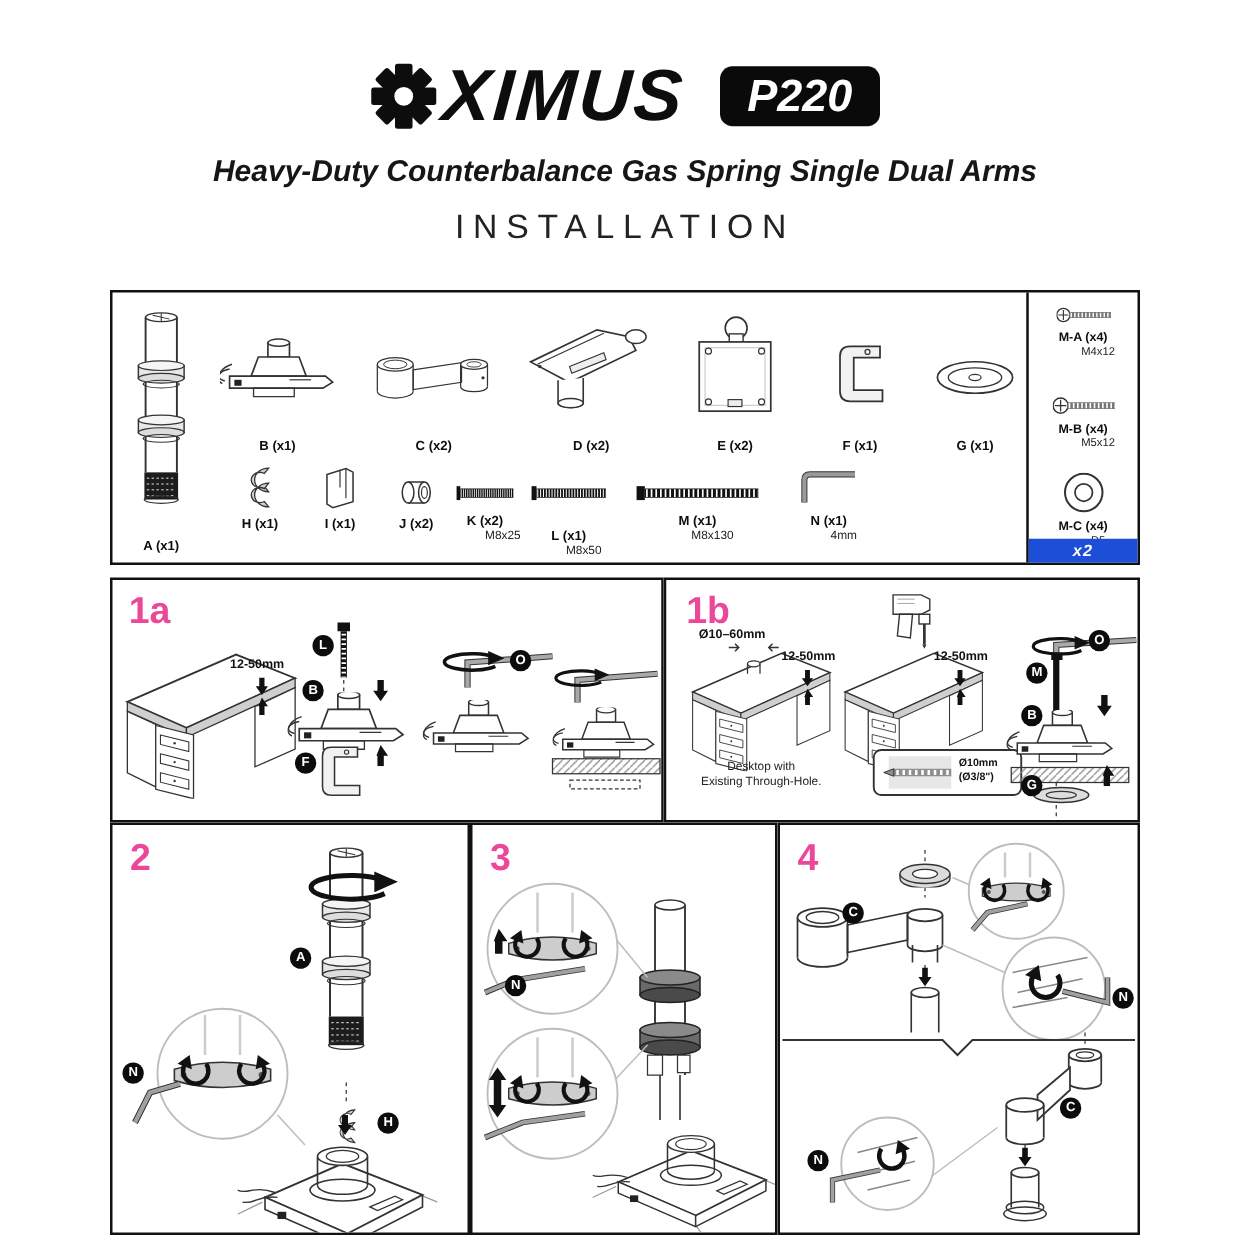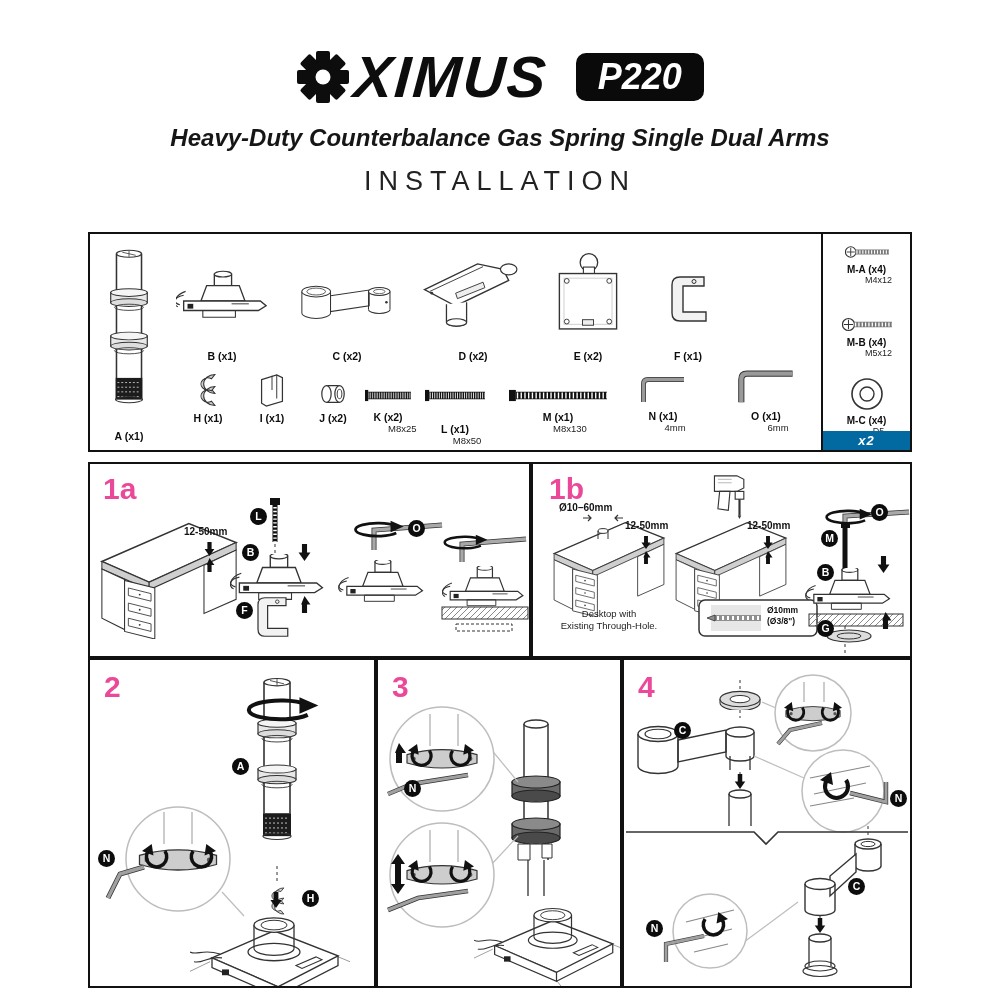--- a/index.html
+++ b/index.html
@@ -19,21 +19,21 @@
          font-size:10.5px;font-weight:700;line-height:17px;text-align:center;z-index:5;}
   .meas{position:absolute;font-size:10px;font-weight:700;color:#111;white-space:nowrap;z-index:4;}
   .cap{position:absolute;font-size:9.5px;color:#222;text-align:center;white-space:nowrap;z-index:4;}
   .fillsvg{position:absolute;left:0;top:0;width:100%;height:100%;}
   
   .part{position:absolute;text-align:center;}
   .plabel{font-size:10.5px;font-weight:700;color:#0d0d0d;white-space:nowrap;}
   .pspec{font-size:9.5px;color:#222;white-space:nowrap;padding-left:24px;}
   .sidebar{position:absolute;right:0;top:0;bottom:0;width:89px;border-left:2px solid #111;box-sizing:border-box;}
   .hw{position:absolute;left:0;width:87px;text-align:center;}
-  .x2bar{position:absolute;left:0;right:0;bottom:0;height:19px;background:#0369a1;color:#fff;
+  .x2bar{position:absolute;left:0;right:0;bottom:0;height:19px;background:#1d4ed8;color:#fff;
          text-align:center;font-size:13px;font-weight:800;font-style:italic;line-height:19px;letter-spacing:1px;}
   .defs{position:absolute;width:0;height:0;overflow:hidden;}
 </style>
 </head>
 <body>
 
 <svg class="defs" aria-hidden="true">
   <defs>
     <pattern id="hatch" patternUnits="userSpaceOnUse" width="6" height="6">
       <path d="M0,6 L6,0" stroke="#888" stroke-width="1"></path>
@@ -283,20 +283,26 @@
           <use href="#sym-vesa" width="72" height="84"></use>
         </svg>
       <div class="plabel" style="margin-top:12px;">E (x2)</div>
     </div>
     <div class="part" style="left:576px;top:40px;width:44px;">
       <svg width="40" height="50">
           <use href="#sym-bracketF" width="40" height="50"></use>
         </svg>
       <div class="plabel" style="margin-top:22px;">F (x1)</div>
     </div>
+    <div class="part" style="left:656px;top:52px;width:68px;">
+      <svg width="66" height="32">
+          <use href="#sym-grommet" width="66" height="32"></use>
+        </svg>
+      <div class="plabel" style="margin-top:28px;">G (x1)</div>
+    </div>
 
     <div class="part" style="left:98px;top:138px;width:40px;">
       <svg width="38" height="36">
           <use href="#sym-clipH" width="38" height="36"></use>
         </svg>
       <div class="plabel">H (x1)</div>
     </div>
     <div class="part" style="left:166px;top:138px;width:32px;">
       <svg width="30" height="36">
           <use href="#sym-spacerI" width="30" height="36"></use>
@@ -329,27 +335,20 @@
         </svg>
       <div class="plabel" style="margin-top:5px;">M (x1)</div>
       <div class="pspec">M8x130</div>
     </div>
     <div class="part" style="left:548px;top:140px;width:50px;">
       <svg width="48" height="32">
           <use href="#sym-allen" width="48" height="32"></use>
         </svg>
       <div class="plabel">N (x1)</div>
       <div class="pspec">4mm</div>
-    </div>
-    <div class="part" style="left:644px;top:134px;width:64px;">
-      <svg width="62" height="38">
-          <use href="#sym-allen" width="62" height="38"></use>
-        </svg>
-      <div class="plabel">O (x1)</div>
-      <div class="pspec">6mm</div>
     </div>
 
     <div class="sidebar">
       <div class="hw" style="top:10px;">
         <svg width="44" height="16">
             <use href="#sym-pan" width="44" height="16"></use>
           </svg>
         <div class="plabel" style="font-size:10px;">M-A (x4)</div>
         <div class="pspec" style="font-size:9px;">M4x12</div>
       </div>

